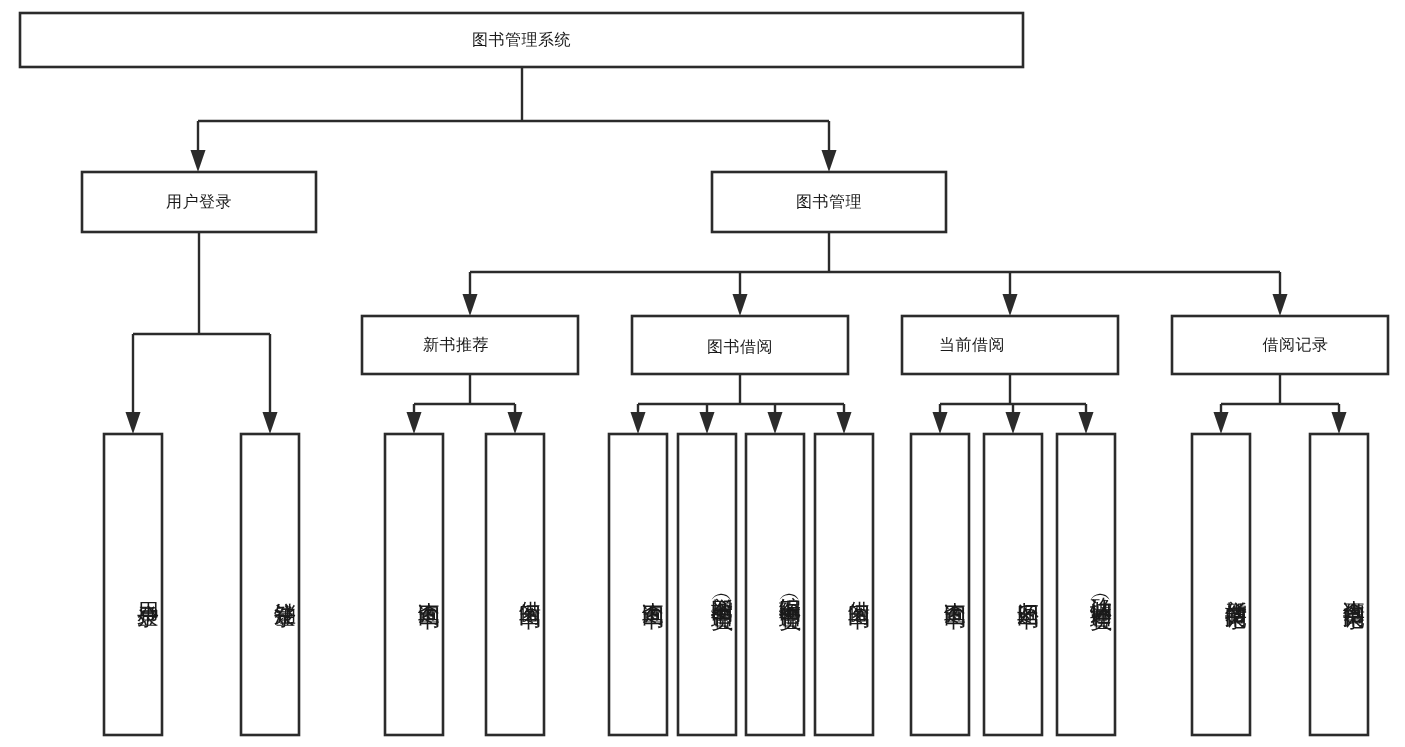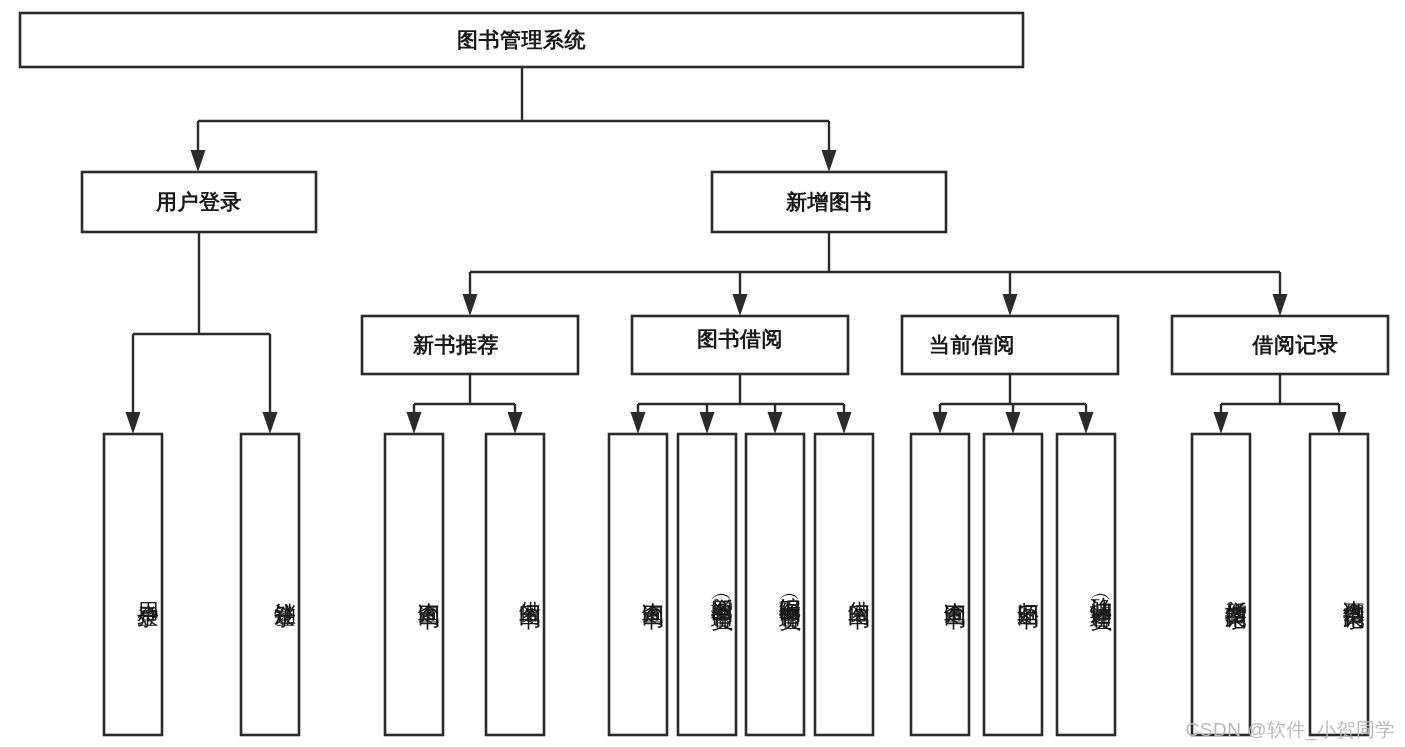--- a/index.html
+++ b/index.html
@@ -45,24 +45,23 @@
     position: absolute;
     display: flex;
     align-items: center;
     justify-content: center;
     color: #1a1a1a;
     text-align: center;
     pointer-events: none;
     box-sizing: border-box;
   }
   .node-label.horizontal {
-    font-size: 21px;
+    font-size: 16px;
     letter-spacing: 0.5px;
     line-height: 1.2;
-    font-weight: bold;
   }
   .node-label.vertical {
     writing-mode: vertical-rl;
     text-orientation: upright;
     font-size: 22px;
     line-height: 1.25;
     letter-spacing: 2px;
     align-items: flex-start;
     justify-content: center;
     padding-top: 6px;
@@ -169,33 +168,32 @@
       <rect class="node-rect" x="815" y="434" width="58" height="301"></rect>
       <rect class="node-rect" x="911" y="434" width="58" height="301"></rect>
       <rect class="node-rect" x="984" y="434" width="58" height="301"></rect>
       <rect class="node-rect" x="1057" y="434" width="58" height="301"></rect>
       <rect class="node-rect" x="1192" y="434" width="58" height="301"></rect>
       <rect class="node-rect" x="1310" y="434" width="58" height="301"></rect>
     </svg>
   <div id="label-layer">
       <div class="node-label horizontal" style="left: 20px; top: 13px; width: 1003px; height: 54px;">图书管理系统</div>
       <div class="node-label horizontal" style="left: 82px; top: 172px; width: 234px; height: 60px;">用户登录</div>
-      <div class="node-label horizontal" style="left: 712px; top: 172px; width: 234px; height: 60px;">新增图书</div>
+      <div class="node-label horizontal" style="left: 712px; top: 172px; width: 234px; height: 60px;">图书管理</div>
       <div class="node-label horizontal" style="left: 362px; top: 316px; width: 188px; height: 58px;">新书推荐</div>
-      <div class="node-label horizontal" style="left: 632px; top: 304px; width: 216px; height: 70px;">图书借阅</div>
+      <div class="node-label horizontal" style="left: 632px; top: 312px; width: 216px; height: 70px;">图书借阅</div>
       <div class="node-label horizontal" style="left: 864px; top: 316px; width: 216px; height: 58px;">当前借阅</div>
       <div class="node-label horizontal" style="left: 1172px; top: 316px; width: 247px; height: 58px;">借阅记录</div>
       <div class="node-label vertical" style="left: 104px; top: 434px; width: 58px; height: 301px;">用户登录</div>
       <div class="node-label vertical" style="left: 241px; top: 434px; width: 58px; height: 301px;">注销登录</div>
       <div class="node-label vertical" style="left: 385px; top: 434px; width: 58px; height: 301px;">查询图书</div>
       <div class="node-label vertical" style="left: 486px; top: 434px; width: 58px; height: 301px;">借阅图书</div>
       <div class="node-label vertical" style="left: 609px; top: 434px; width: 58px; height: 301px;">查询图书</div>
       <div class="node-label vertical tall" style="left: 678px; top: 434px; width: 58px; height: 301px;">新增图书（管理员）</div>
       <div class="node-label vertical tall" style="left: 746px; top: 434px; width: 58px; height: 301px;">编辑图书（管理员）</div>
       <div class="node-label vertical" style="left: 815px; top: 434px; width: 58px; height: 301px;">借阅图书</div>
       <div class="node-label vertical" style="left: 911px; top: 434px; width: 58px; height: 301px;">查询图书</div>
       <div class="node-label vertical" style="left: 984px; top: 434px; width: 58px; height: 301px;">归还图书</div>
       <div class="node-label vertical tall" style="left: 1057px; top: 434px; width: 58px; height: 301px;">确认归还（管理员）</div>
       <div class="node-label vertical" style="left: 1192px; top: 434px; width: 58px; height: 301px;">新增借阅记录</div>
       <div class="node-label vertical" style="left: 1310px; top: 434px; width: 58px; height: 301px;">查询借阅记录</div>
     </div>
-  <div class="watermark">CSDN @软件_小贺同学</div>
 </div>
 
 </body></html>

